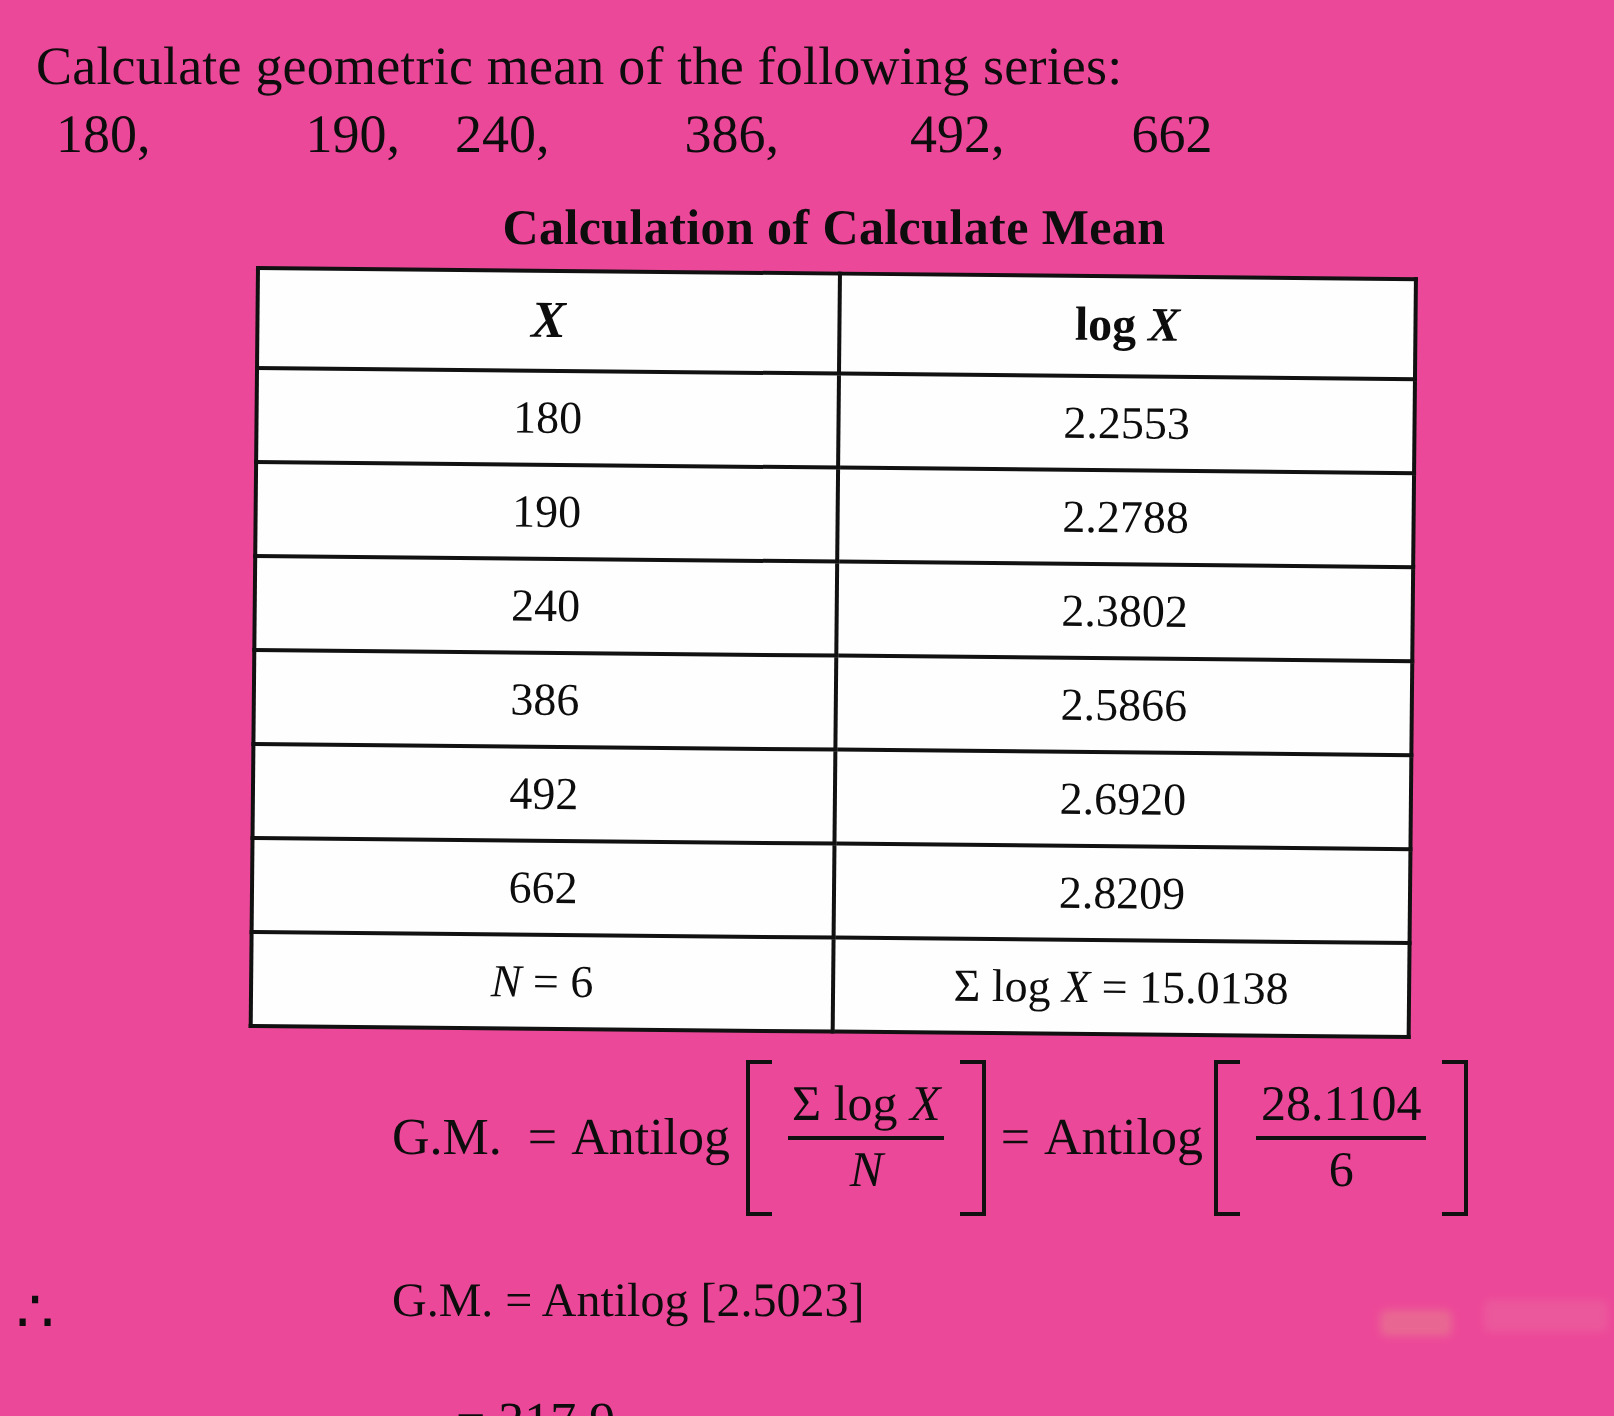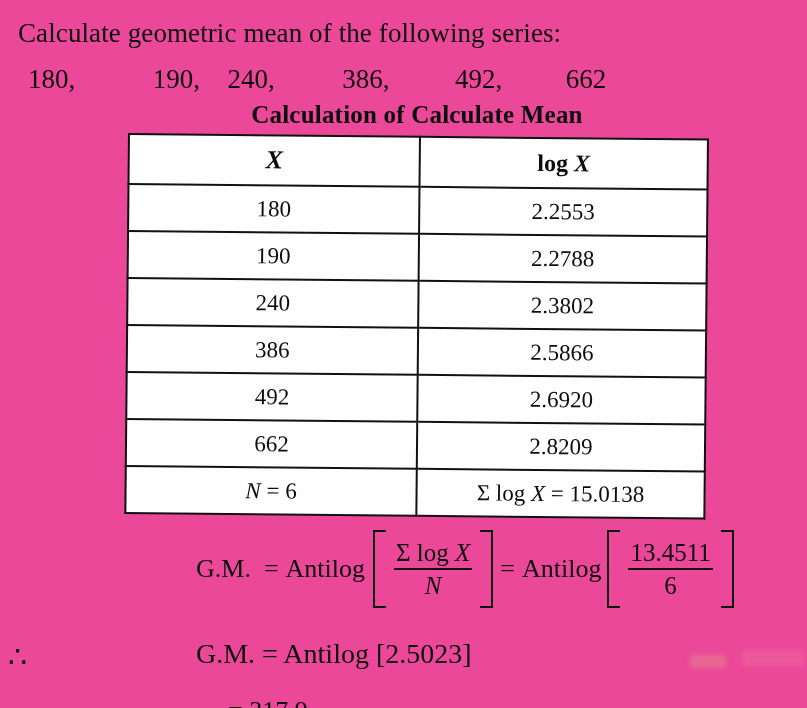--- a/index.html
+++ b/index.html
@@ -49,21 +49,21 @@
     left: 18px;
     top: 18px;
     font-size: 27px;
     letter-spacing: 0.1px;
     white-space: nowrap;
   }
 
   .series-row {
     position: absolute;
     left: 28px;
-    top: 64px;
+    top: 52px;
     width: 600px;
     font-size: 27px;
     white-space: nowrap;
   }
   .series-row .sv {
     display: inline-block;
     text-align: left;
   }
 
   .table-title {
@@ -167,21 +167,21 @@
     left: 8px;
     top: 642px;
     font-size: 30px;
     line-height: 1;
   }
 
   .result-line-1 {
     position: absolute;
     left: 196px;
     top: 638px;
-    font-size: 28px;
+    font-size: 24px;
     white-space: nowrap;
   }
   .result-line-2 {
     position: absolute;
     left: 228px;
     top: 696px;
     font-size: 26px;
     white-space: nowrap;
   }
 </style>
@@ -271,21 +271,21 @@
       <span class="bar-r"></span>
     </span>
 
     <span class="eq">=</span>
     <span>Antilog</span>
     <span style="width:6px;"></span>
 
     <span class="bracket">
       <span class="bar-l"></span>
       <span class="frac">
-        <span class="num">13.4511</span>
+        <span class="num">28.1104</span>
         <span class="den">6</span>
       </span>
       <span class="bar-r"></span>
     </span>
   </div>
 
   <div class="therefore">∴</div>
 
   <div class="result-line-1">G.M. = Antilog [2.5023]</div>
 

